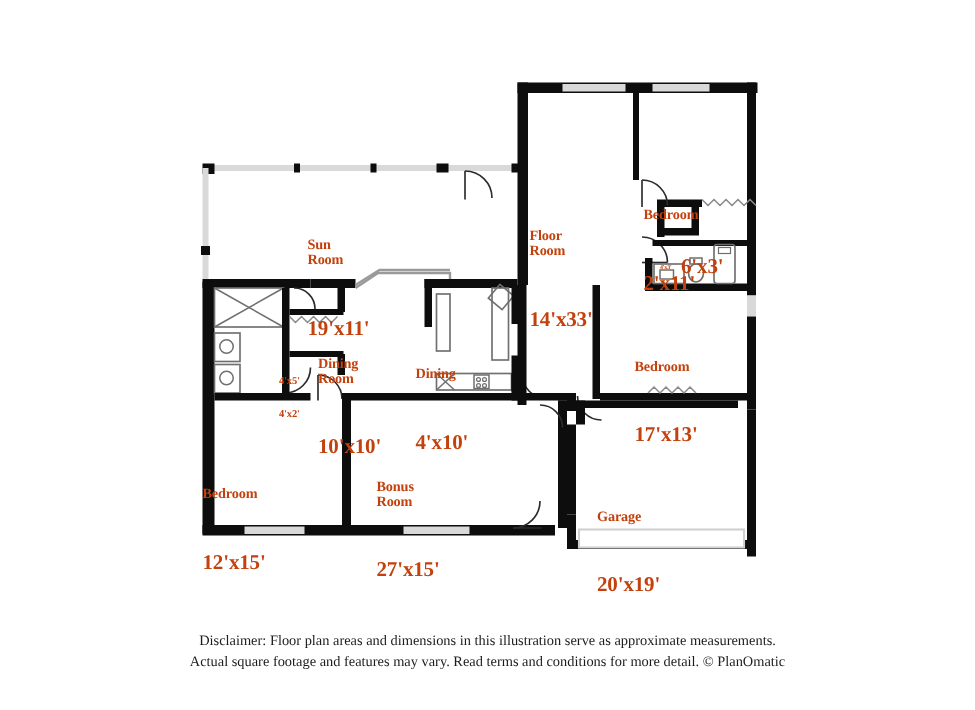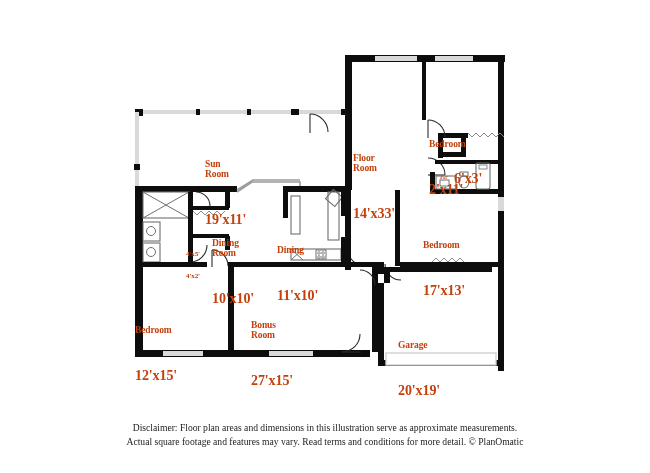--- a/index.html
+++ b/index.html
@@ -230,21 +230,21 @@
 </div>
 
 <div class="label" id="lbl-dining-room" style="left:212px; top:205px; width:72px;">
   <span class="nm">Dining
 Room</span>
   <span class="dim">10'x10'</span>
 </div>
 
 <div class="label" id="lbl-kitchen" style="left:277px; top:212px; width:72px;">
   <span class="nm">Dining</span>
-  <span class="dim">11'x10'</span>
+  <span class="dim">4'x10'</span>
 </div>
 
 <div class="label small" id="lbl-closet-4x5" style="left:186px; top:217px; width:34px;">
   <span class="dim">4'x5'</span>
 </div>
 
 <div class="label small" id="lbl-closet-4x2" style="left:186px; top:239px; width:34px;">
   <span class="dim">4'x2'</span>
 </div>
 

